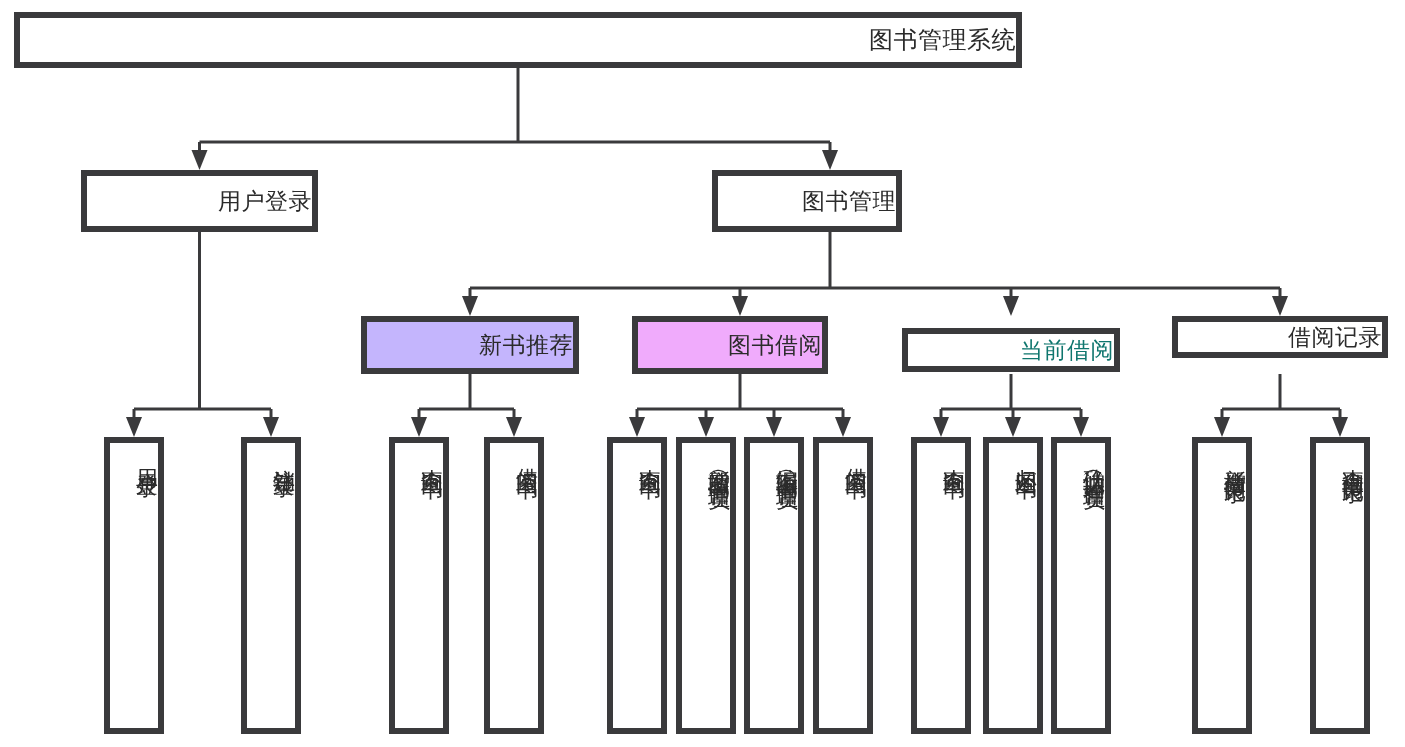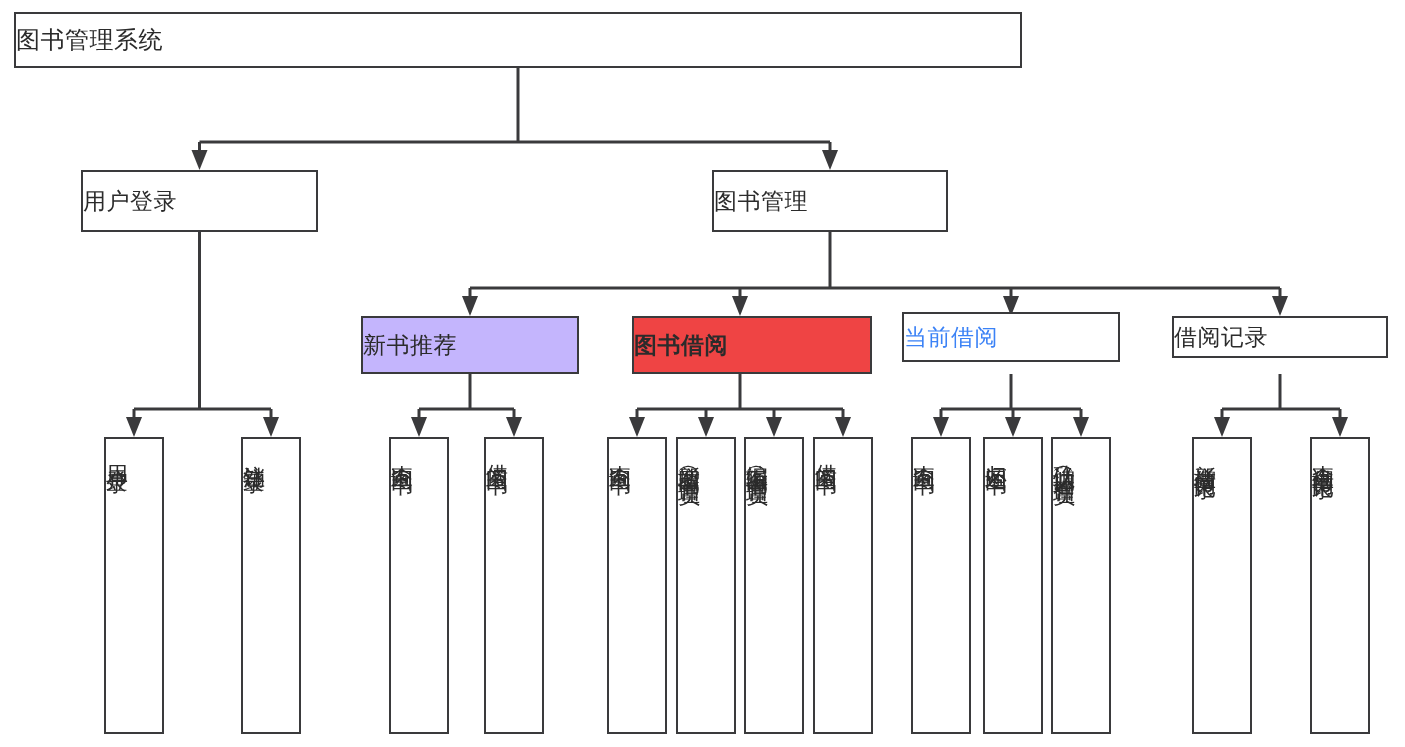--- a/index.html
+++ b/index.html
@@ -22,24 +22,24 @@
     left: 0;
     top: 0;
     width: 1405px;
     height: 747px;
     pointer-events: none;
   }
   .node {
     position: absolute;
     box-sizing: border-box;
     background: #ffffff;
-    border: 2px solid #3b82f6;
+    border: 6px solid #3b82f6;
     display: flex;
     align-items: center;
-    justify-content: flex-start;
+    justify-content: flex-end;
     color: #2b2b2b;
     z-index: 2;
   }
   .node-label {
     display: block;
     text-align: center;
     line-height: 1.15;
     letter-spacing: 0.5px;
   }
   .node.horizontal .node-label {
@@ -125,30 +125,30 @@
       <line x1="1340" y1="409" x2="1340" y2="418" stroke="#3a3a3c" stroke-width="3"></line>
       <path d="M 1332 417 L 1348 417 L 1340 437 Z" fill="#3a3a3c"></path>
     </svg>
   <div id="nodes">
       <div class="node horizontal root" style="left: 14px; top: 12px; width: 1008px; height: 56px; border-color: rgb(58, 58, 60); background: rgb(255, 255, 255); color: rgb(43, 43, 43);">
         <span class="node-label">图书管理系统</span>
       </div>
       <div class="node horizontal" style="left: 81px; top: 170px; width: 237px; height: 62px; border-color: rgb(58, 58, 60); background: rgb(255, 255, 255); color: rgb(43, 43, 43);">
         <span class="node-label">用户登录</span>
       </div>
-      <div class="node horizontal" style="left: 712px; top: 170px; width: 236px; height: 62px; border-color: rgb(58, 58, 60); background: rgb(255, 255, 255); color: rgb(43, 43, 43);">
+      <div class="node horizontal" style="left: 712px; top: 170px; width: 190px; height: 62px; border-color: rgb(58, 58, 60); background: rgb(255, 255, 255); color: rgb(43, 43, 43);">
         <span class="node-label">图书管理</span>
       </div>
       <div class="node horizontal" style="left: 361px; top: 316px; width: 218px; height: 58px; border-color: rgb(58, 58, 60); background: #c4b5fd; color: rgb(43, 43, 43);">
         <span class="node-label">新书推荐</span>
       </div>
-      <div class="node horizontal" style="left: 632px; top: 316px; width: 240px; height: 58px; border-color: rgb(58, 58, 60); background: #ef4444; color: rgb(43, 43, 43); font-weight: bold;">
+      <div class="node horizontal" style="left: 632px; top: 316px; width: 196px; height: 58px; border-color: rgb(58, 58, 60); background: #f0abfc; color: rgb(43, 43, 43);">
         <span class="node-label">图书借阅</span>
       </div>
-      <div class="node horizontal" style="left: 902px; top: 312px; width: 218px; height: 50px; border-color: rgb(58, 58, 60); background: rgb(255, 255, 255); color: #3b82f6;">
+      <div class="node horizontal" style="left: 902px; top: 328px; width: 218px; height: 44px; border-color: rgb(58, 58, 60); background: rgb(255, 255, 255); color: #0f766e;">
         <span class="node-label">当前借阅</span>
       </div>
       <div class="node horizontal" style="left: 1172px; top: 316px; width: 216px; height: 42px; border-color: rgb(58, 58, 60); background: rgb(255, 255, 255); color: rgb(43, 43, 43);">
         <span class="node-label">借阅记录</span>
       </div>
       <div class="node vertical" style="left: 104px; top: 437px; width: 60px; height: 297px; border-color: rgb(58, 58, 60); background: rgb(255, 255, 255); color: rgb(43, 43, 43);">
         <span class="node-label">用户登录</span>
       </div>
       <div class="node vertical" style="left: 241px; top: 437px; width: 60px; height: 297px; border-color: rgb(58, 58, 60); background: rgb(255, 255, 255); color: rgb(43, 43, 43);">
         <span class="node-label">注销登录</span>

